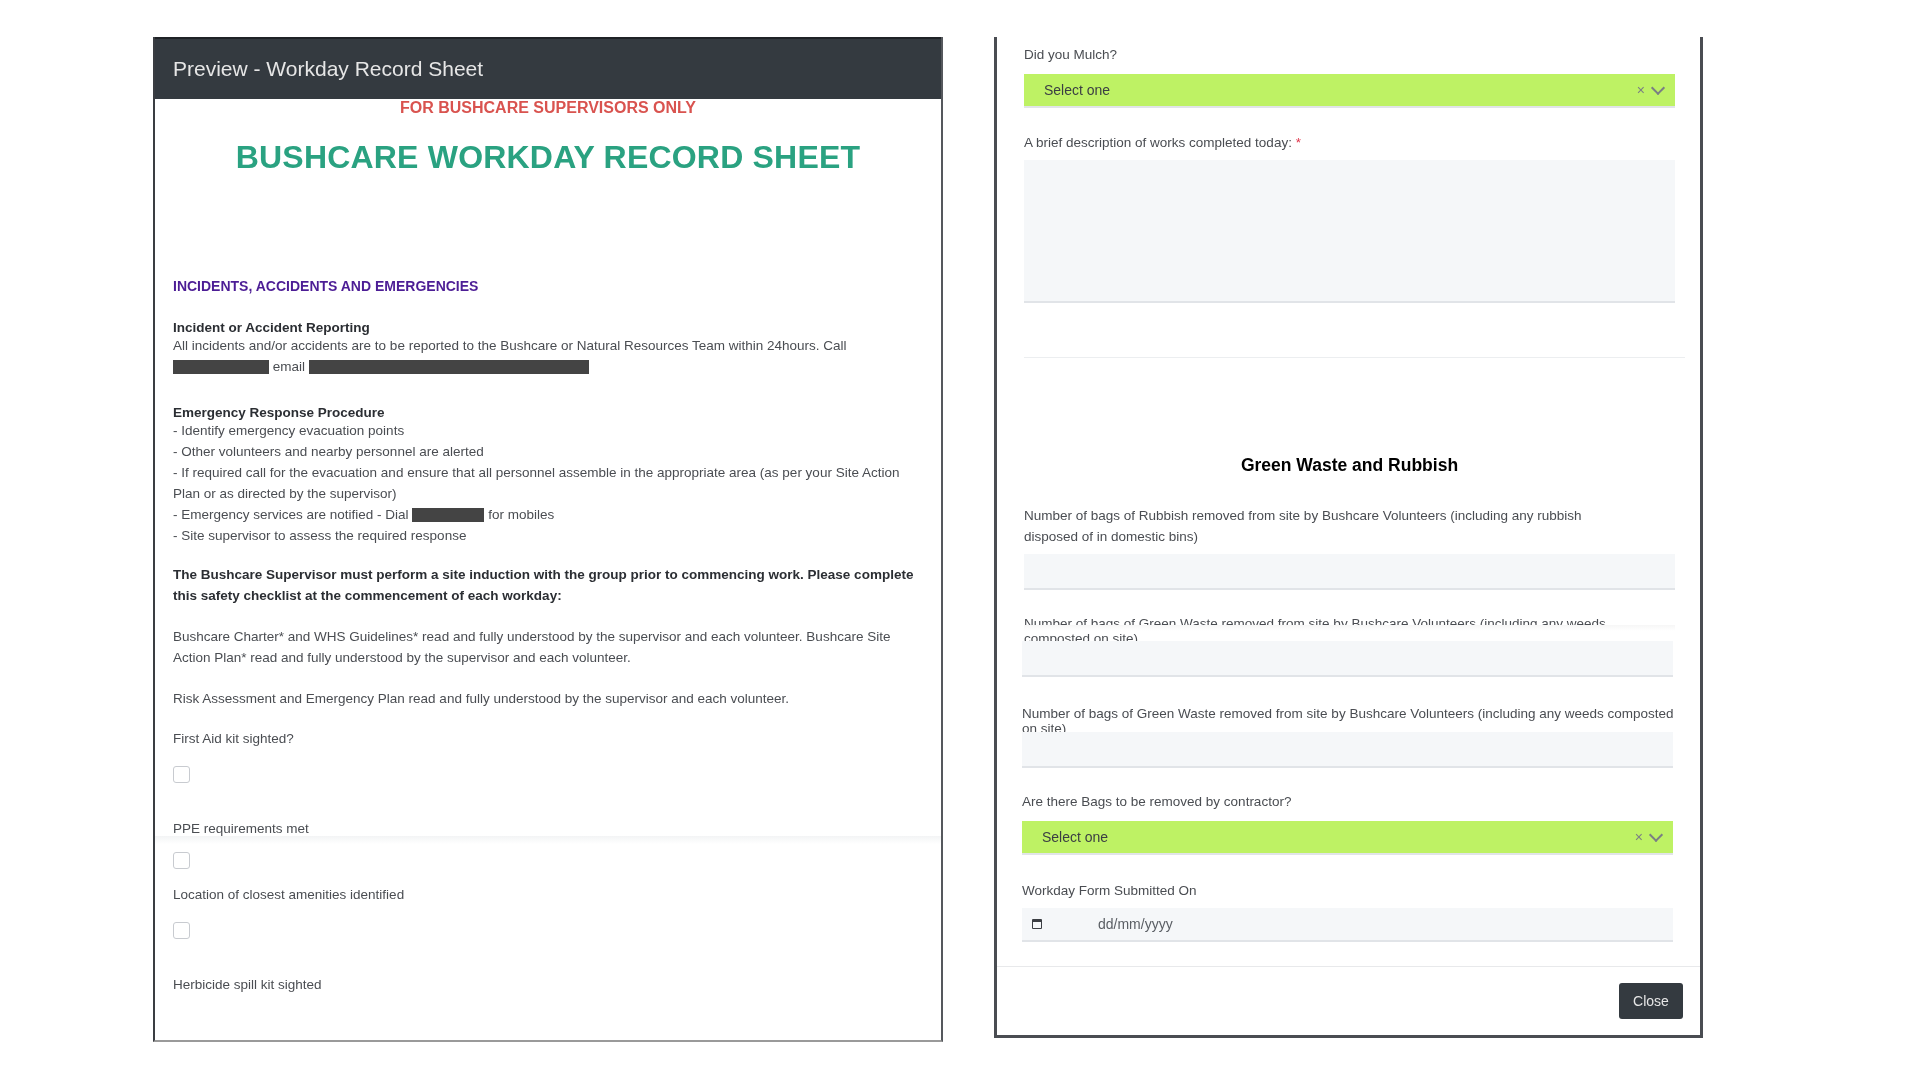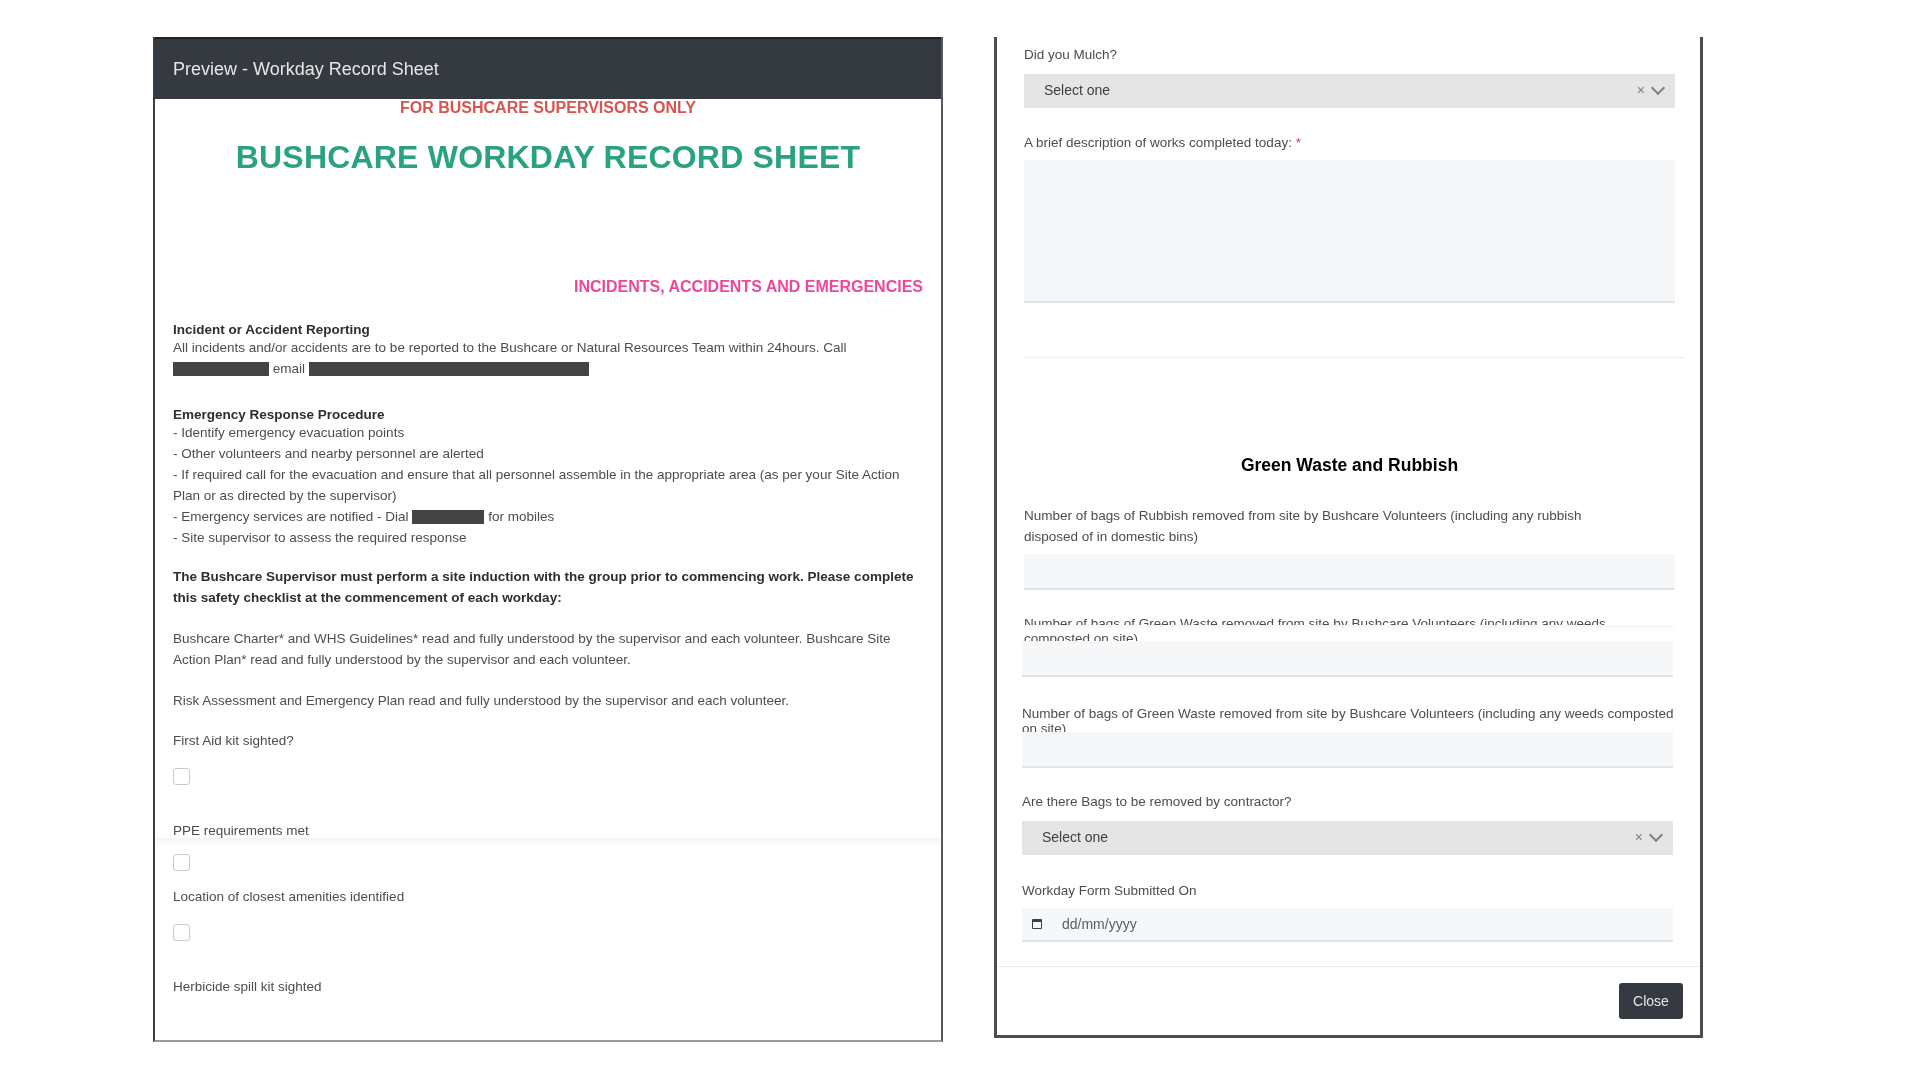--- a/index.html
+++ b/index.html
@@ -11,32 +11,32 @@
     }
     
     .left-panel {
       position:absolute; left:153px; top:37px; width:790px; height:1005px;
       border-left:2px solid #3a3d42; border-right:2px solid #55585d; border-bottom:2px solid #9a9a9a;
       background:#fff; box-sizing:border-box; overflow:hidden;
     }
     .modal-header {
       height:60px; background:#343a40; color:#e6e6e6;
       display:flex; align-items:center; padding-left:18px;
-      font-size:18px; border-top:2px solid #1f2226;
+      font-size:21px; border-top:2px solid #1f2226;
     }
     .lp-body { padding:0 18px; }
     .supervisors-note {
       text-align:center; color:#d9534f; font-weight:bold; font-size:16px;
     }
     .sheet-title {
       text-align:center; color:#2aa281; font-weight:bold; font-size:32px;
       margin-top:22px; letter-spacing:0.2px;
     }
     .section-title {
-      text-align:right; color:#ec4899; font-weight:bold; font-size:16px;
+      text-align:left; color:#4c1d95; font-weight:bold; font-size:14px;
       margin-top:102px;
     }
     .block-title { font-weight:bold; color:#2b2e33; font-size:13.5px; margin-top:26px; }
     .para { font-size:13.5px; line-height:21px; color:#4a4d52; }
     .redact { display:inline-block; background:#444; height:14px; vertical-align:middle; }
     .bold-para { font-weight:bold; color:#2b2e33; font-size:13.5px; line-height:21px; margin-top:16px; }
     .check-label { font-size:13.5px; color:#4a4d52; margin-top:30px; }
     .checkbox {
       width:15px; height:15px; border:1px solid #c8cbd0; border-radius:3px;
       margin-top:20px; background:#fff;
@@ -46,42 +46,42 @@
     
     .right-panel {
       position:absolute; left:994px; top:37px; width:709px; height:1001px;
       border-left:3px solid #4a4d52; border-right:3px solid #4a4d52; border-bottom:3px solid #4a4d52;
       background:#fff; box-sizing:border-box;
     }
     .rp-body { position:absolute; left:27px; right:25px; top:0; }
     .f-label { font-size:13.5px; color:#4a4d52; position:absolute; left:0; }
     .req { color:#e0344a; }
     .select-box {
-      position:absolute; left:0; right:0; height:34px; background:#e5e5e5;
+      position:absolute; left:0; right:0; height:34px; background:#bef264;
       border-bottom:2px solid #e1e4e8; box-sizing:border-box;
       display:flex; align-items:center; padding-left:20px; font-size:14px; color:#3b3e43;
     }
     .select-icons { position:absolute; right:12px; top:8px; display:flex; gap:8px; color:#7a7e84; font-size:14px; }
     .textarea {
       position:absolute; left:0; right:0; background:#f5f7f9; border-bottom:2px solid #e1e4e8;
       box-sizing:border-box;
     }
     .num-input {
       position:absolute; left:0; right:0; height:36px; background:#f5f7f9;
       border-bottom:2px solid #e1e4e8; box-sizing:border-box;
     }
     .hr { position:absolute; left:0; right:-10px; height:1px; background:#eceef0; }
     .rp-section-title {
       position:absolute; left:0; right:0; text-align:center; font-weight:bold;
       color:#000000; font-size:17.5px;
     }
     .date-input {
       position:absolute; left:0; right:0; height:34px; background:#f5f7f9;
       border-bottom:2px solid #e1e4e8; box-sizing:border-box;
-      display:flex; align-items:center; padding-left:10px; font-size:14px; color:#5a5e64;
+      display:flex; align-items:center; padding-left:10px; font-size:14px; color:#5a5e64;gap:36px;
     }
     .cal-icon { width:10px; height:10px; border:1.5px solid #3b3e43; border-top-width:3px; border-radius:1px; margin-right:20px; box-sizing:border-box; }
     .footer-divider { position:absolute; left:0; right:0; top:929px; height:1px; background:#e8e9eb; }
     .close-btn {
       position:absolute; right:17px; top:946px; width:64px; height:36px;
       background:#343a40; color:#e6e6e6; border:none; border-radius:3px;
       font-family:"Liberation Sans", sans-serif; font-size:14px;
     }
     .stitch-shade { position:absolute; left:0; right:0; top:588px; height:6px; background:linear-gradient(#f6f6f6,#fff); }
   </style>

